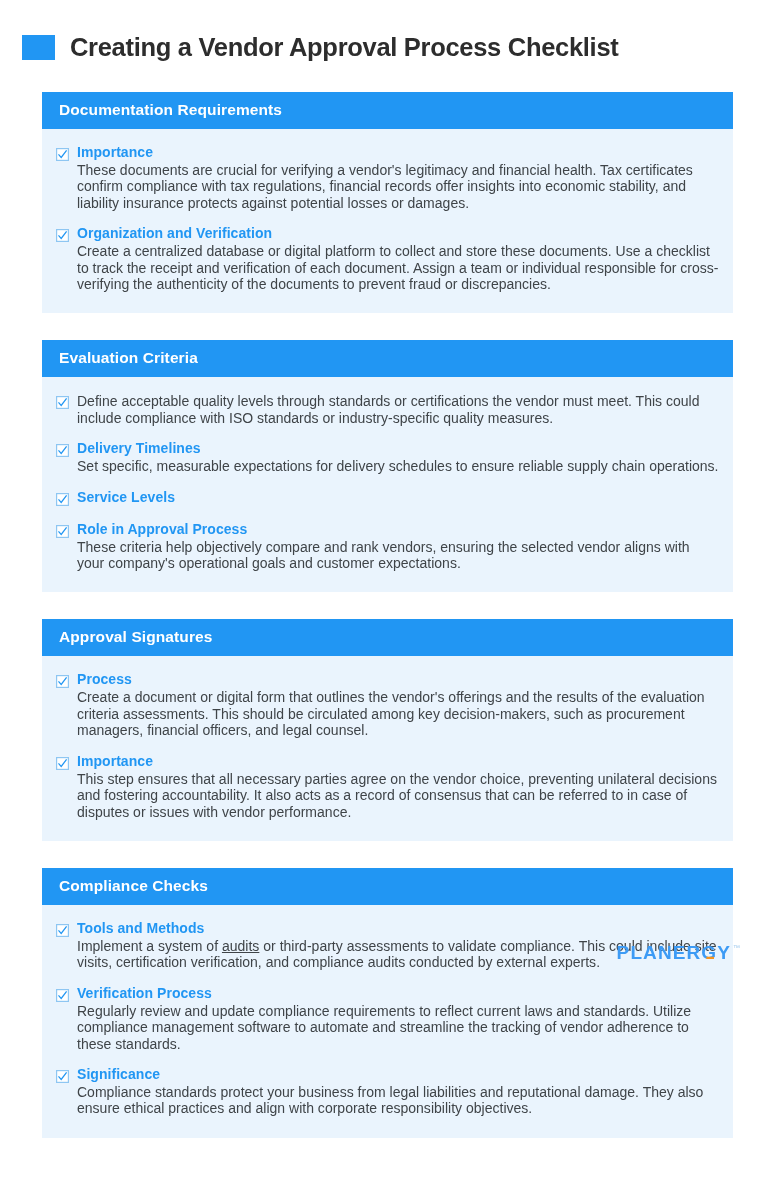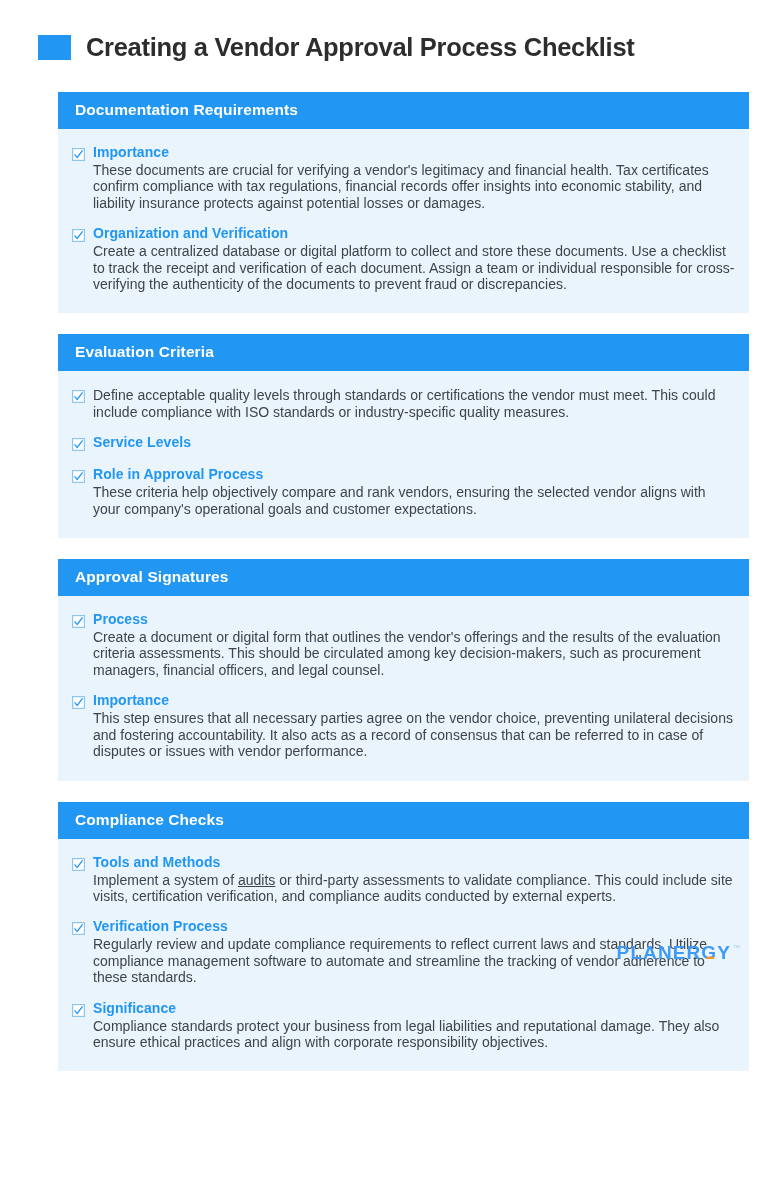--- a/index.html
+++ b/index.html
@@ -13,21 +13,20 @@
     font-family: "Liberation Sans", sans-serif;
     -webkit-font-smoothing: antialiased;
     overflow: hidden;
   }
 
   .page {
     position: relative;
     width: 768px;
     height: 990px;
     box-sizing: border-box;
-    padding-left: 16px;
   }
 
   
   .page-header {
     display: flex;
     align-items: center;
     padding: 31px 0 0 22px;
     height: 64px;
     box-sizing: border-box;
   }
@@ -46,21 +45,21 @@
     line-height: 1.1;
     white-space: nowrap;
   }
 
   
   .sections {
     padding: 28px 35px 0 42px;
   }
   .section {
     width: 691px;
-    margin-bottom: 21px;
+    margin-bottom: 27px;
   }
   .section:last-child { margin-bottom: 0; }
 
   .section-header {
     background: #2196f3;
     color: #ffffff;
     font-size: 15.5px;
     font-weight: bold;
     letter-spacing: 0.1px;
     padding: 10px 0 11px 17px;
@@ -206,20 +205,32 @@
             </div>
           </div>
           <div class="item">
             <span class="checkbox-icon">
               <svg width="13" height="13" viewBox="0 0 13 13">
                 <rect x="0.6" y="0.6" width="11.8" height="11.8" fill="#ffffff" stroke="#8ec6f2" stroke-width="1.2"></rect>
                 <path d="M2.9 6.8 L5.2 9.4 L10.2 2.9" fill="none" stroke="#2196f3" stroke-width="1.25" stroke-linecap="square"></path>
               </svg>
             </span>
             <div class="item-text">
+              <div class="item-title">Delivery Timelines</div>
+              <div class="item-desc">Set specific, measurable expectations for delivery schedules to ensure reliable supply chain operations.</div>
+            </div>
+          </div>
+          <div class="item">
+            <span class="checkbox-icon">
+              <svg width="13" height="13" viewBox="0 0 13 13">
+                <rect x="0.6" y="0.6" width="11.8" height="11.8" fill="#ffffff" stroke="#8ec6f2" stroke-width="1.2"></rect>
+                <path d="M2.9 6.8 L5.2 9.4 L10.2 2.9" fill="none" stroke="#2196f3" stroke-width="1.25" stroke-linecap="square"></path>
+              </svg>
+            </span>
+            <div class="item-text">
               <div class="item-title">Service Levels</div>
             </div>
           </div>
           <div class="item">
             <span class="checkbox-icon">
               <svg width="13" height="13" viewBox="0 0 13 13">
                 <rect x="0.6" y="0.6" width="11.8" height="11.8" fill="#ffffff" stroke="#8ec6f2" stroke-width="1.2"></rect>
                 <path d="M2.9 6.8 L5.2 9.4 L10.2 2.9" fill="none" stroke="#2196f3" stroke-width="1.25" stroke-linecap="square"></path>
               </svg>
             </span>

